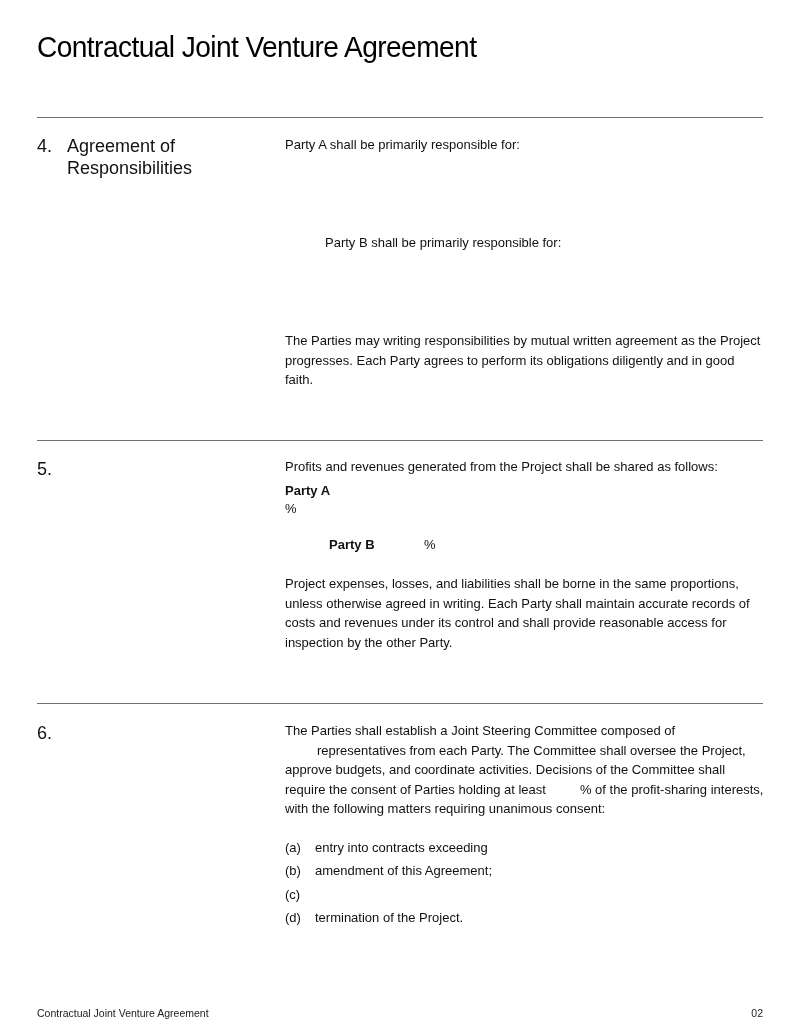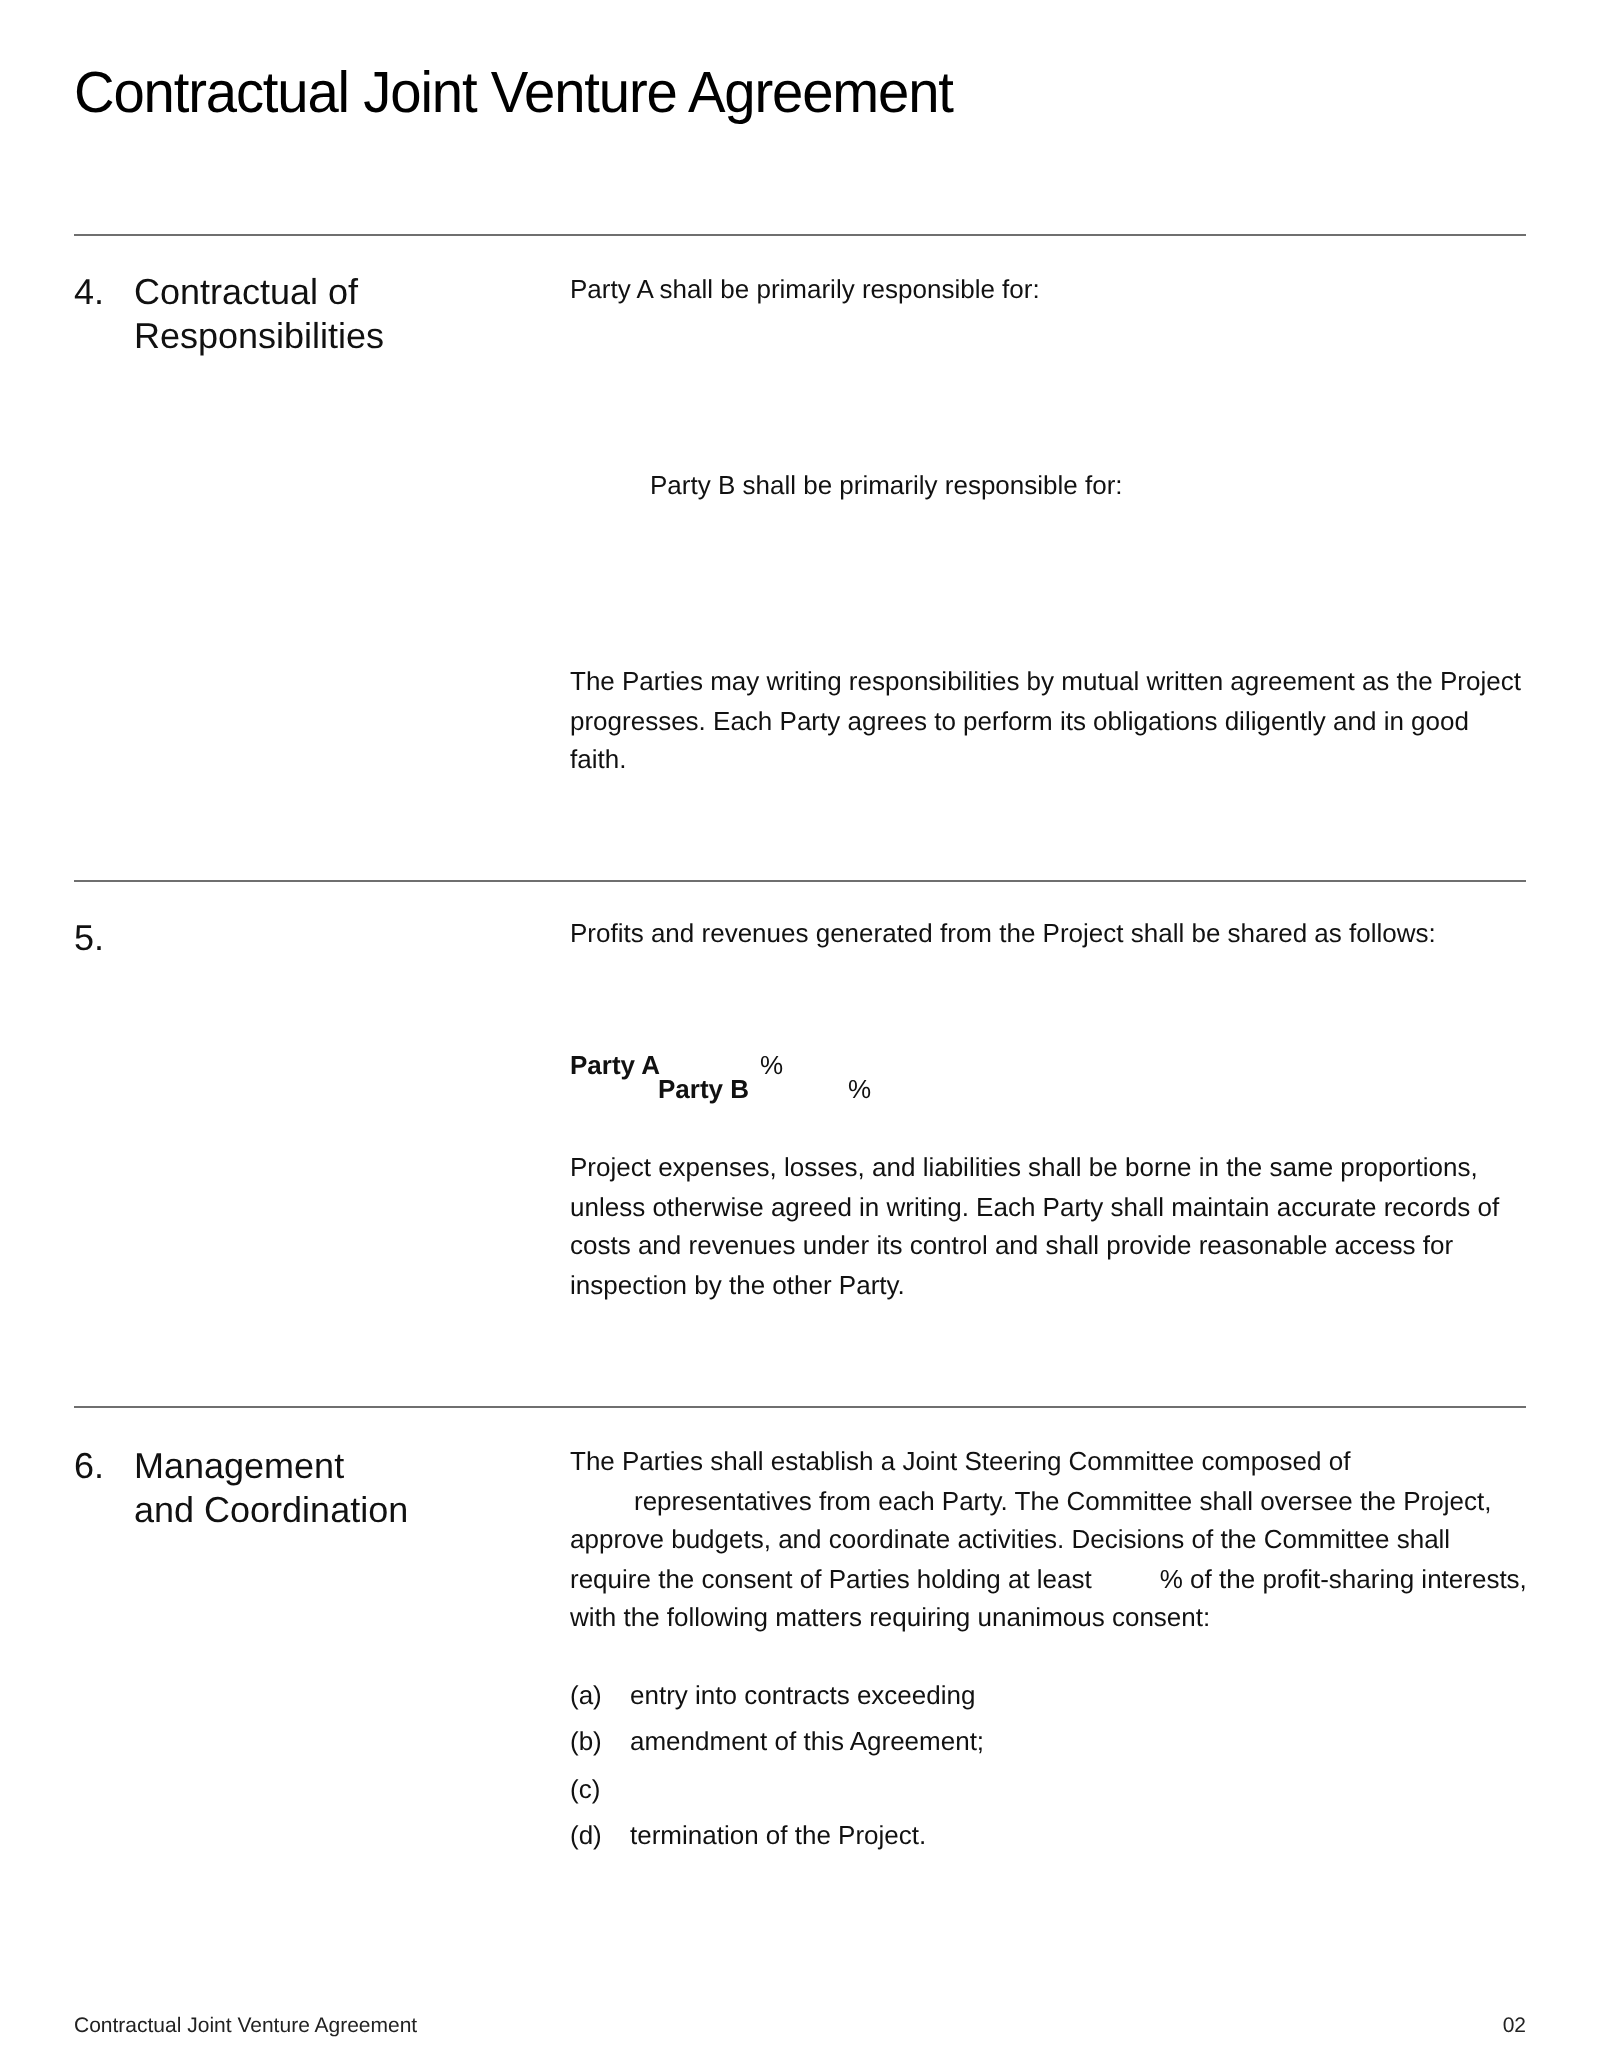--- a/index.html
+++ b/index.html
@@ -81,50 +81,46 @@
     }
   </style>
 </head>
 <body>
 
 <h1 class="page-title">Contractual Joint Venture Agreement</h1>
 
 <div class="rule" style="top:117px;"></div>
 <div class="section-heading" style="top:135px;">
   <span class="num">4.</span>
-  <span class="title" style="width:180px;">Contractual of Responsibilities</span>
+  <span class="title" style="width:180px;">Agreement of Responsibilities</span>
 </div>
 <div class="body-text" style="top:135px;">Party A shall be primarily responsible for:</div>
 <div class="body-text" style="top:233px;margin-left:40px;">Party B shall be primarily responsible for:</div>
 <div class="body-text" style="top:331px;">The Parties may writing responsibilities by mutual written agreement as the Project progresses. Each Party agrees to perform its obligations diligently and in good faith.</div>
 
 <div class="rule" style="top:440px;"></div>
 <div class="section-heading" style="top:458px;">
   <span class="num">5.</span>
 </div>
 <div class="body-text" style="top:457px;">Profits and revenues generated from the Project shall be shared as follows:</div>
-<div class="share-row" style="top:524px;">
+<div class="share-row" style="top:482px;flex-direction:column;">
   <span class="party">Party A</span>
   <span></span>
   <span>%</span>
 </div>
 <div class="share-row" style="top:536px;padding-left:44px;">
   <span class="party">Party B</span>
   <span></span>
   <span>%</span>
 </div>
 <div class="body-text" style="top:574px;">Project expenses, losses, and liabilities shall be borne in the same proportions, unless otherwise agreed in writing. Each Party shall maintain accurate records of costs and revenues under its control and shall provide reasonable access for inspection by the other Party.</div>
 
 <div class="rule" style="top:703px;"></div>
 <div class="section-heading" style="top:722px;">
   <span class="num">6.</span>
-  <span class="title">
-    <span>Management</span><br>
-    <span>and Coordination</span>
-  </span>
 </div>
 <div class="body-text" style="top:721px;">
   <span>The Parties shall establish a Joint Steering Committee composed of</span><br>
   <span class="indent-gap"></span><span>representatives from each Party. The Committee shall oversee the Project, approve budgets, and coordinate activities. Decisions of the Committee shall require the consent of Parties holding at least</span><span class="blank-gap"></span><span>% of the profit-sharing interests, with the following matters requiring unanimous consent:</span>
 </div>
 
 <div class="list-item" style="top:839px;">
   <span class="marker">(a)</span>
   <span>entry into contracts exceeding</span>
 </div>

